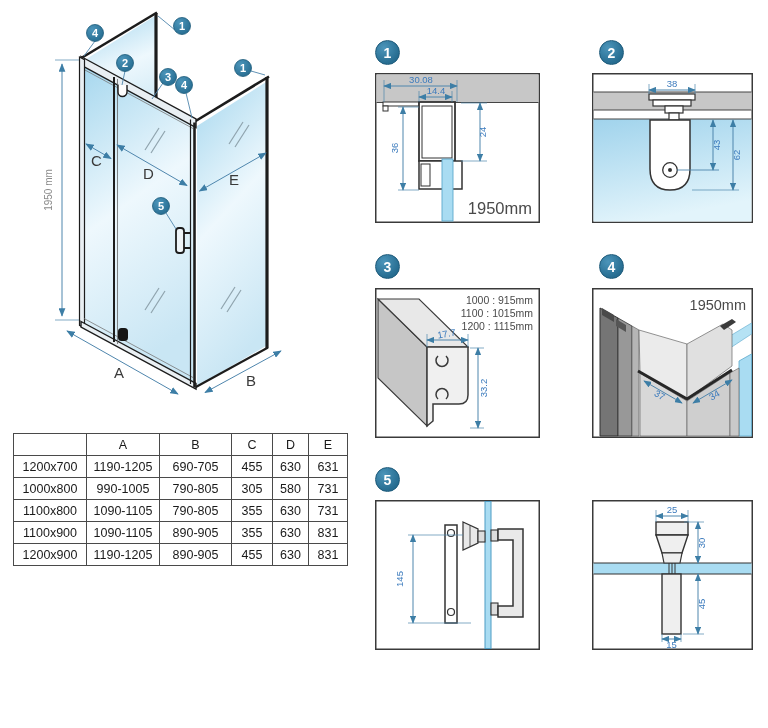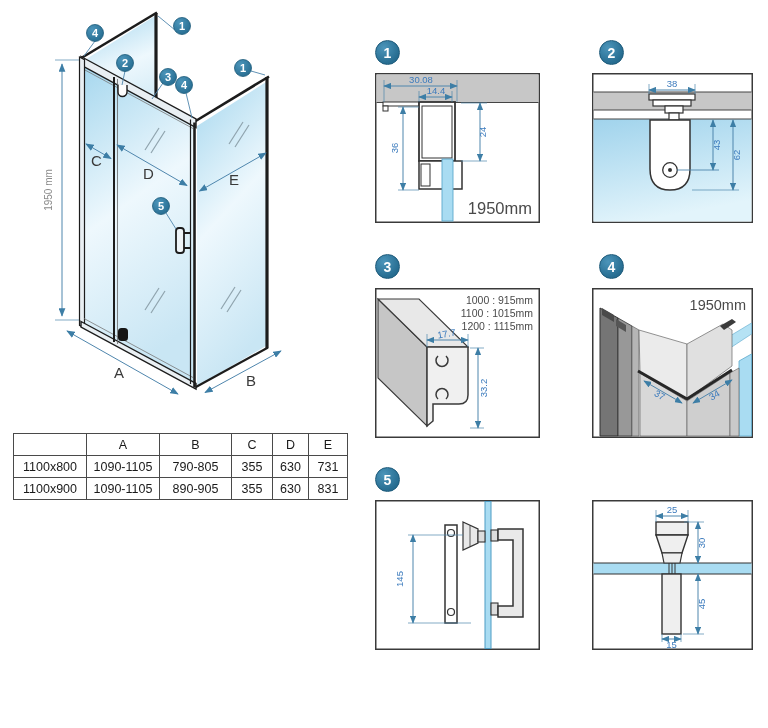--- a/index.html
+++ b/index.html
@@ -365,31 +365,55 @@
           <th></th>
           <th>A</th>
           <th>B</th>
           <th>C</th>
           <th>D</th>
           <th>E</th>
         </tr>
       </thead>
     <tbody>
         <tr>
+          <td>1200x700</td>
+          <td>1190-1205</td>
+          <td>690-705</td>
+          <td>455</td>
+          <td>630</td>
+          <td>631</td>
+        </tr>
+        <tr>
+          <td>1000x800</td>
+          <td>990-1005</td>
+          <td>790-805</td>
+          <td>305</td>
+          <td>580</td>
+          <td>731</td>
+        </tr>
+        <tr>
           <td>1100x800</td>
           <td>1090-1105</td>
           <td>790-805</td>
           <td>355</td>
           <td>630</td>
           <td>731</td>
         </tr>
         <tr>
           <td>1100x900</td>
           <td>1090-1105</td>
           <td>890-905</td>
           <td>355</td>
           <td>630</td>
           <td>831</td>
         </tr>
+        <tr>
+          <td>1200x900</td>
+          <td>1190-1205</td>
+          <td>890-905</td>
+          <td>455</td>
+          <td>630</td>
+          <td>831</td>
+        </tr>
       </tbody>
   </table>
 
 </div>
 
 </body></html>

